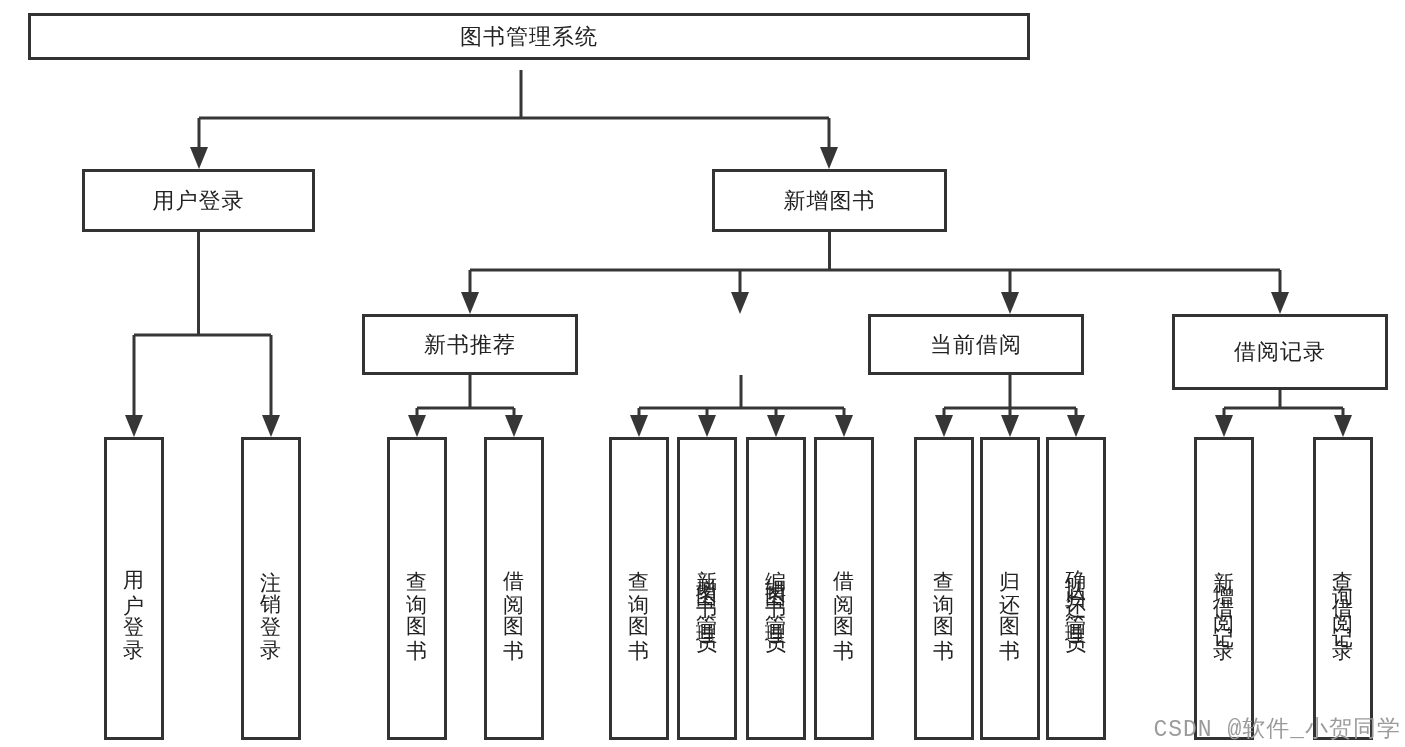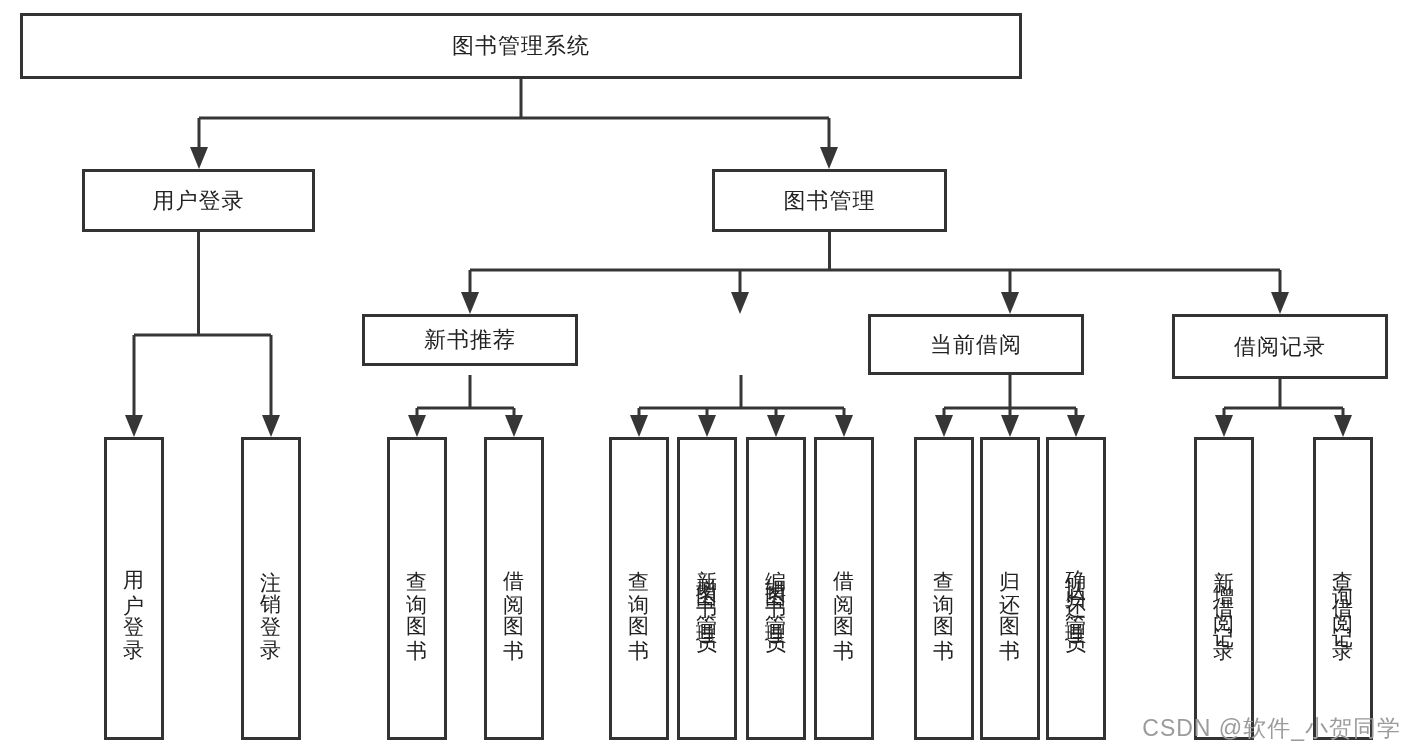--- a/index.html
+++ b/index.html
@@ -36,20 +36,21 @@
   .v6 { letter-spacing: 14px; padding-top: 14px; }
   .v9 { letter-spacing: 9px;  padding-top: 9px; }
   .watermark {
     position: absolute;
     top: 713px;
     right: 4px;
     font-size: 23px;
     letter-spacing: 1px;
     color: var(--watermark, #9b9b9b);
     white-space: nowrap;
+    font-family: Liberation Mono, monospace;
   }
 </style>
 </head>
 <body>
 
 <div class="stage">
 
   <svg class="wires" viewBox="0 0 1405 747" xmlns="http://www.w3.org/2000/svg">
 
     <path class="connector" d="M521 70 V118 M199 118 H829 M199 118 V152 M829 118 V152"></path>
@@ -79,38 +80,38 @@
     <path class="connector" d="M1010 375 V408 M944 408 H1076 M944 408 V421 M1010 408 V421 M1076 408 V421"></path>
     <polygon class="arrow" points="935,415 953,415 944,437"></polygon>
     <polygon class="arrow" points="1001,415 1019,415 1010,437"></polygon>
     <polygon class="arrow" points="1067,415 1085,415 1076,437"></polygon>
 
     <path class="connector" d="M1280 375 V408 M1224 408 H1343 M1224 408 V421 M1343 408 V421"></path>
     <polygon class="arrow" points="1215,415 1233,415 1224,437"></polygon>
     <polygon class="arrow" points="1334,415 1352,415 1343,437"></polygon>
   </svg>
 
-  <div class="node" style="left:20px; top:13px; width:1002px; height:66px">
+  <div class="node" style="left:28px; top:13px; width:1002px; height:47px">
     <span class="h-label">图书管理系统</span>
   </div>
 
   <div class="node" style="left:82px; top:169px; width:233px; height:63px">
     <span class="h-label">用户登录</span>
   </div>
   <div class="node" style="left:712px; top:169px; width:235px; height:63px">
-    <span class="h-label">图书管理</span>
+    <span class="h-label">新增图书</span>
   </div>
 
-  <div class="node" style="left:362px; top:314px; width:216px; height:52px">
+  <div class="node" style="left:362px; top:314px; width:216px; height:61px">
     <span class="h-label">新书推荐</span>
   </div>
   <div class="node" style="left:868px; top:314px; width:216px; height:61px">
     <span class="h-label">当前借阅</span>
   </div>
-  <div class="node" style="left:1172px; top:314px; width:216px; height:65px">
+  <div class="node" style="left:1172px; top:314px; width:216px; height:76px">
     <span class="h-label">借阅记录</span>
   </div>
 
   <div class="node leaf" style="left:104px">
     <span class="v-label v4">用户登录</span>
   </div>
   <div class="node leaf" style="left:241px">
     <span class="v-label v4">注销登录</span>
   </div>
 

